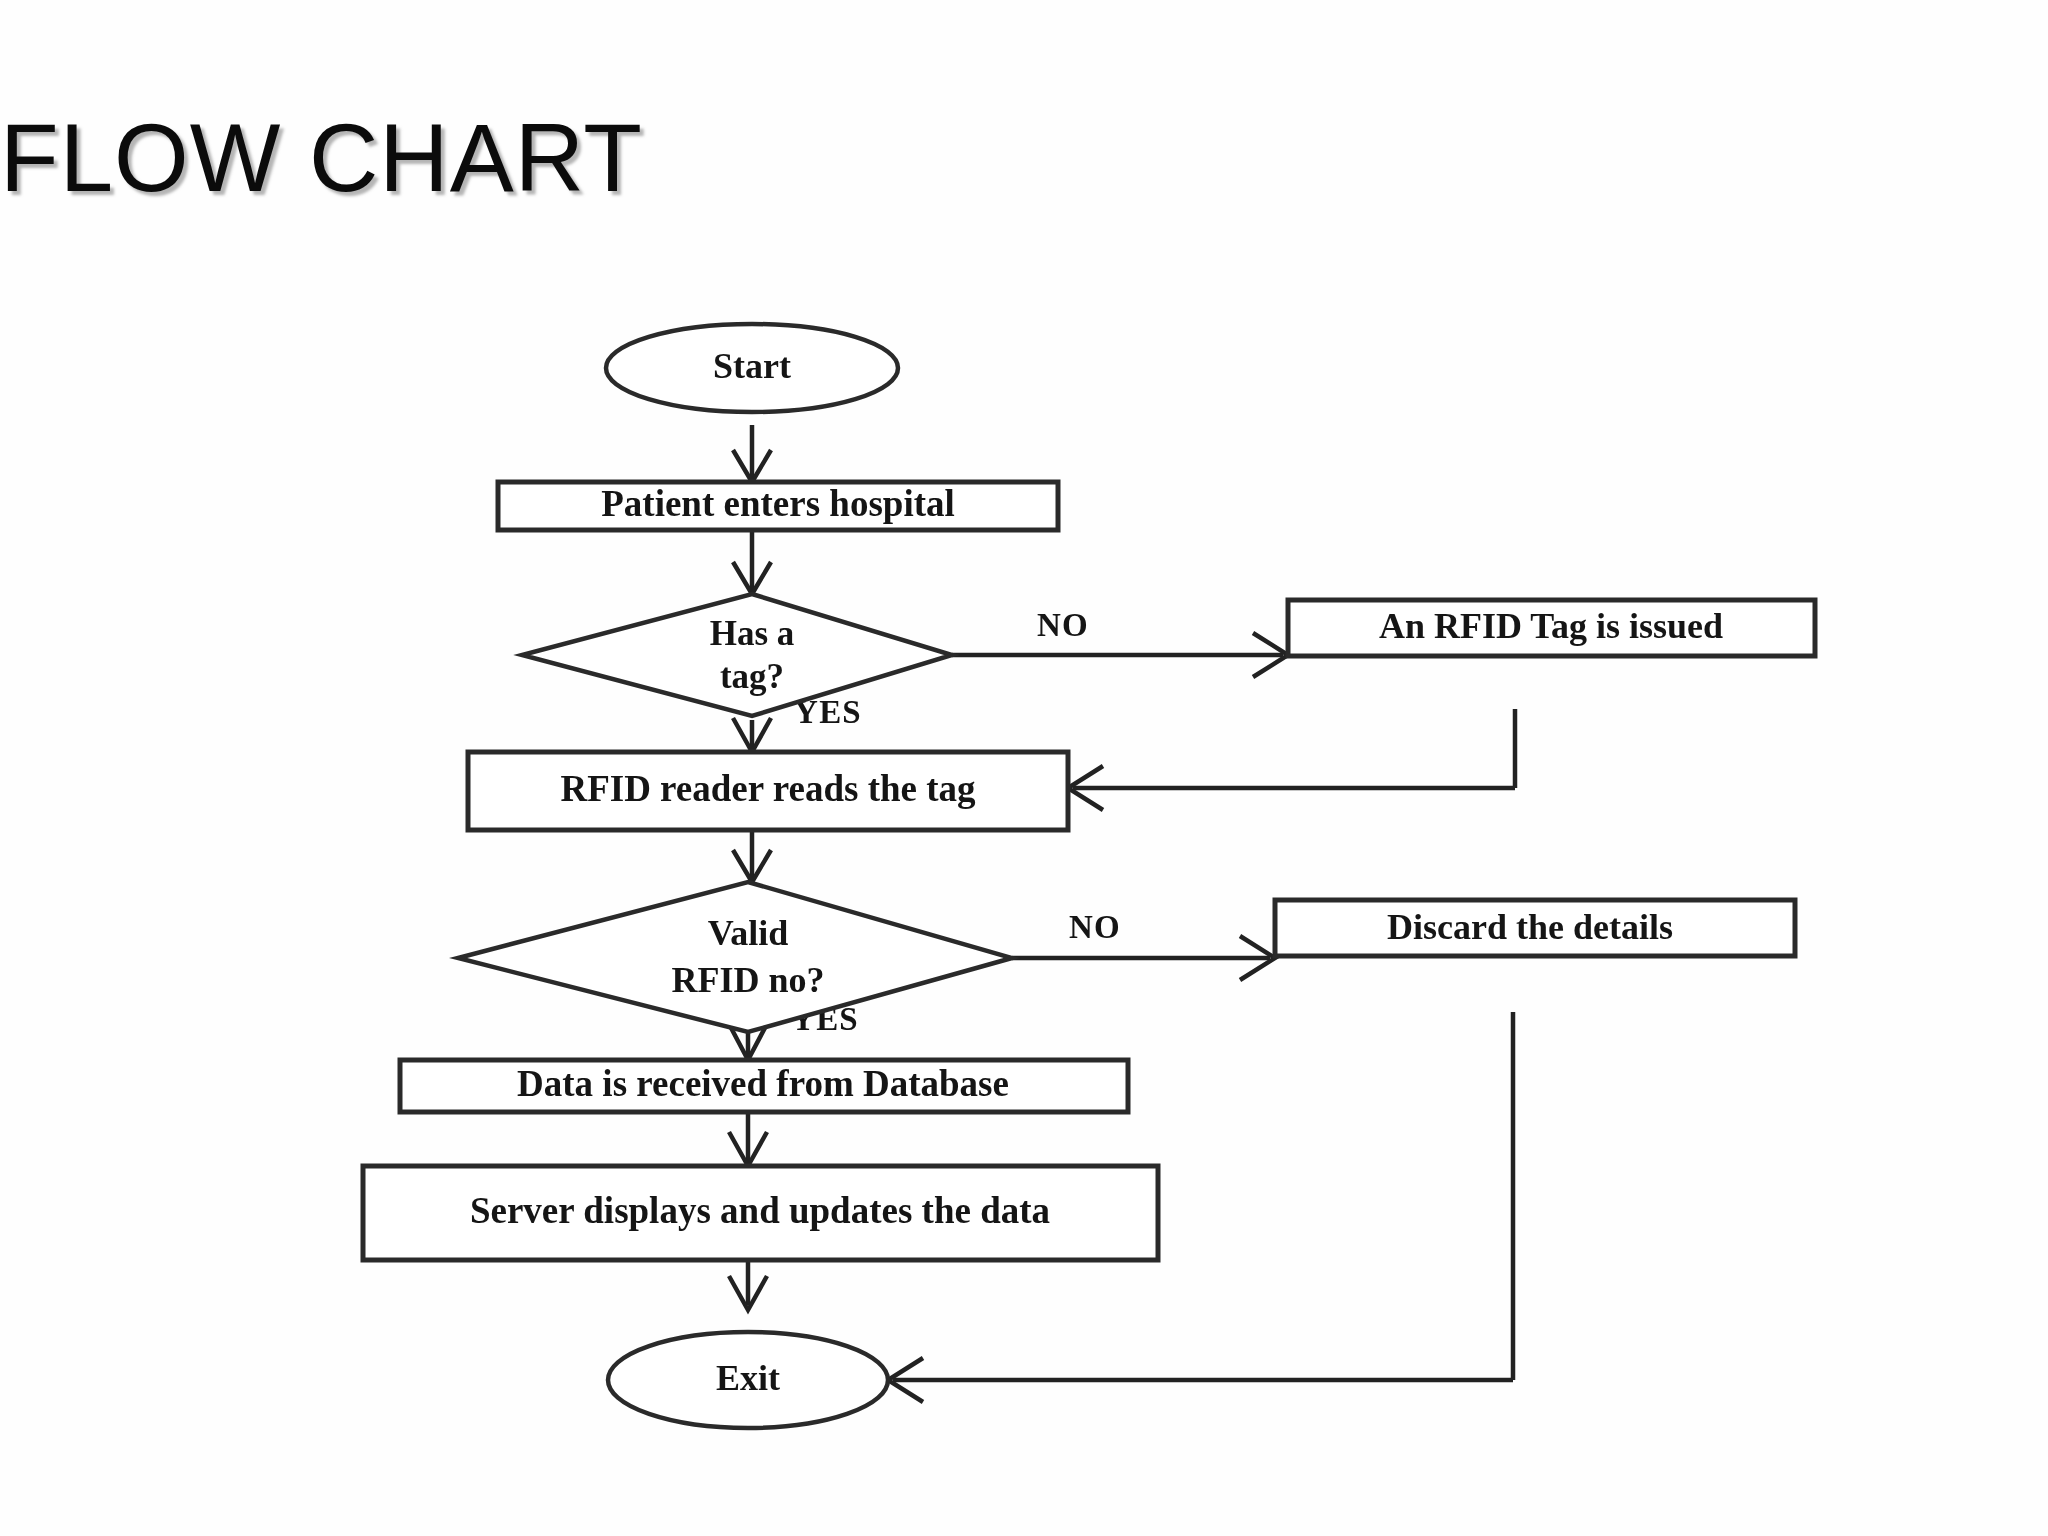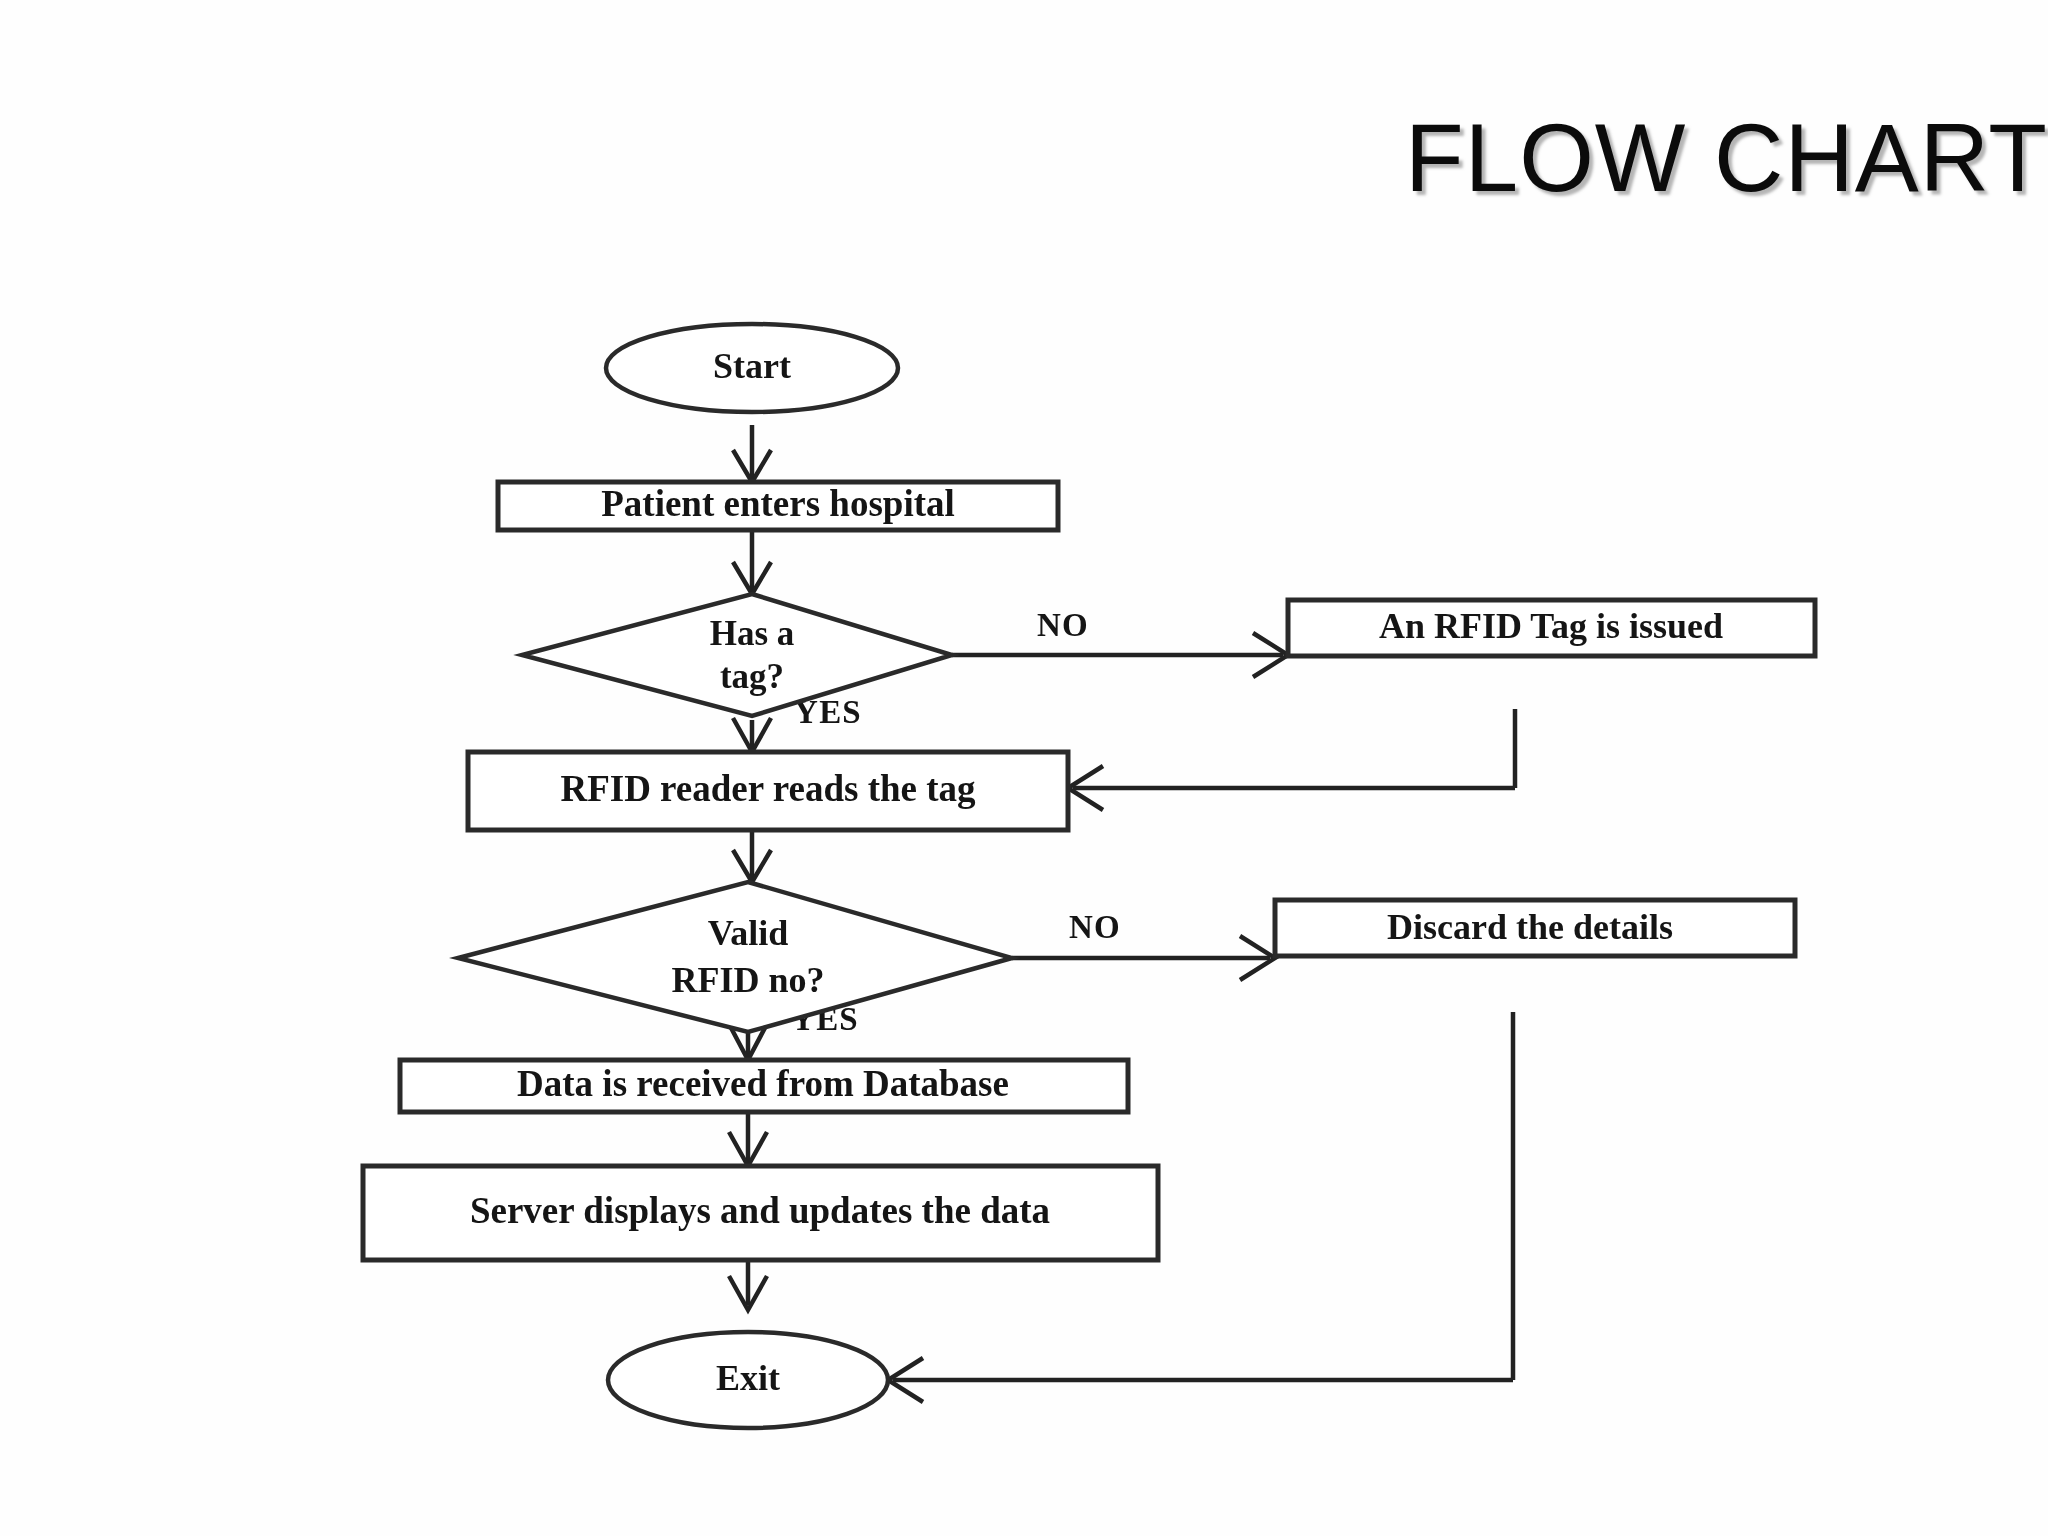--- a/index.html
+++ b/index.html
@@ -17,21 +17,21 @@
   #slide {
     position: absolute;
     inset: 0;
     background: #fefefe;
   }
   #page-title {
     position: absolute;
     top: 108px;
     left: 0;
     width: 2048px;
-    text-align: right;
+    text-align: left;
     font-family: "Liberation Sans", sans-serif;
     font-size: 96px;
     font-weight: 400;
     letter-spacing: 1px;
     color: #0b0b0b;
     text-shadow: 4px 4px 3px rgba(120,120,120,0.55);
     line-height: 1.05;
     white-space: nowrap;
   }
   #flow-wrap {

